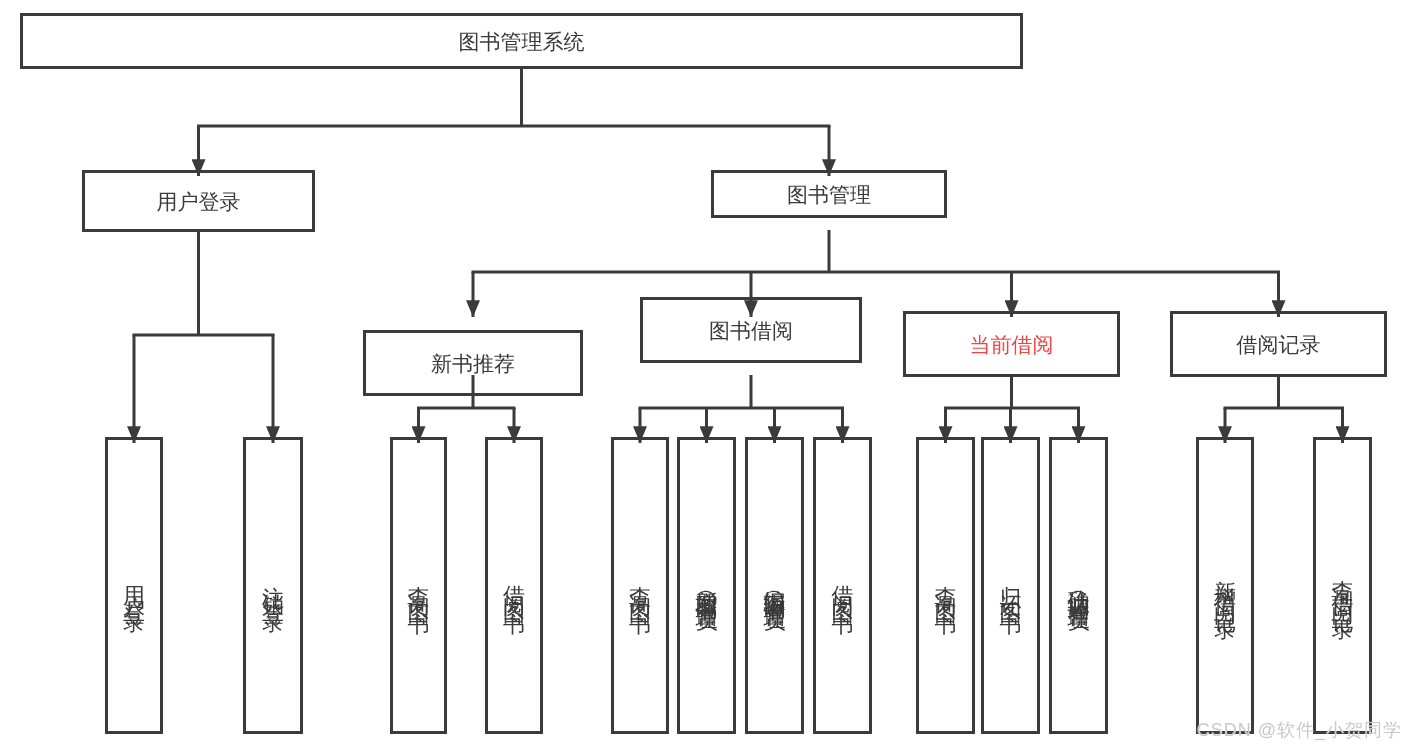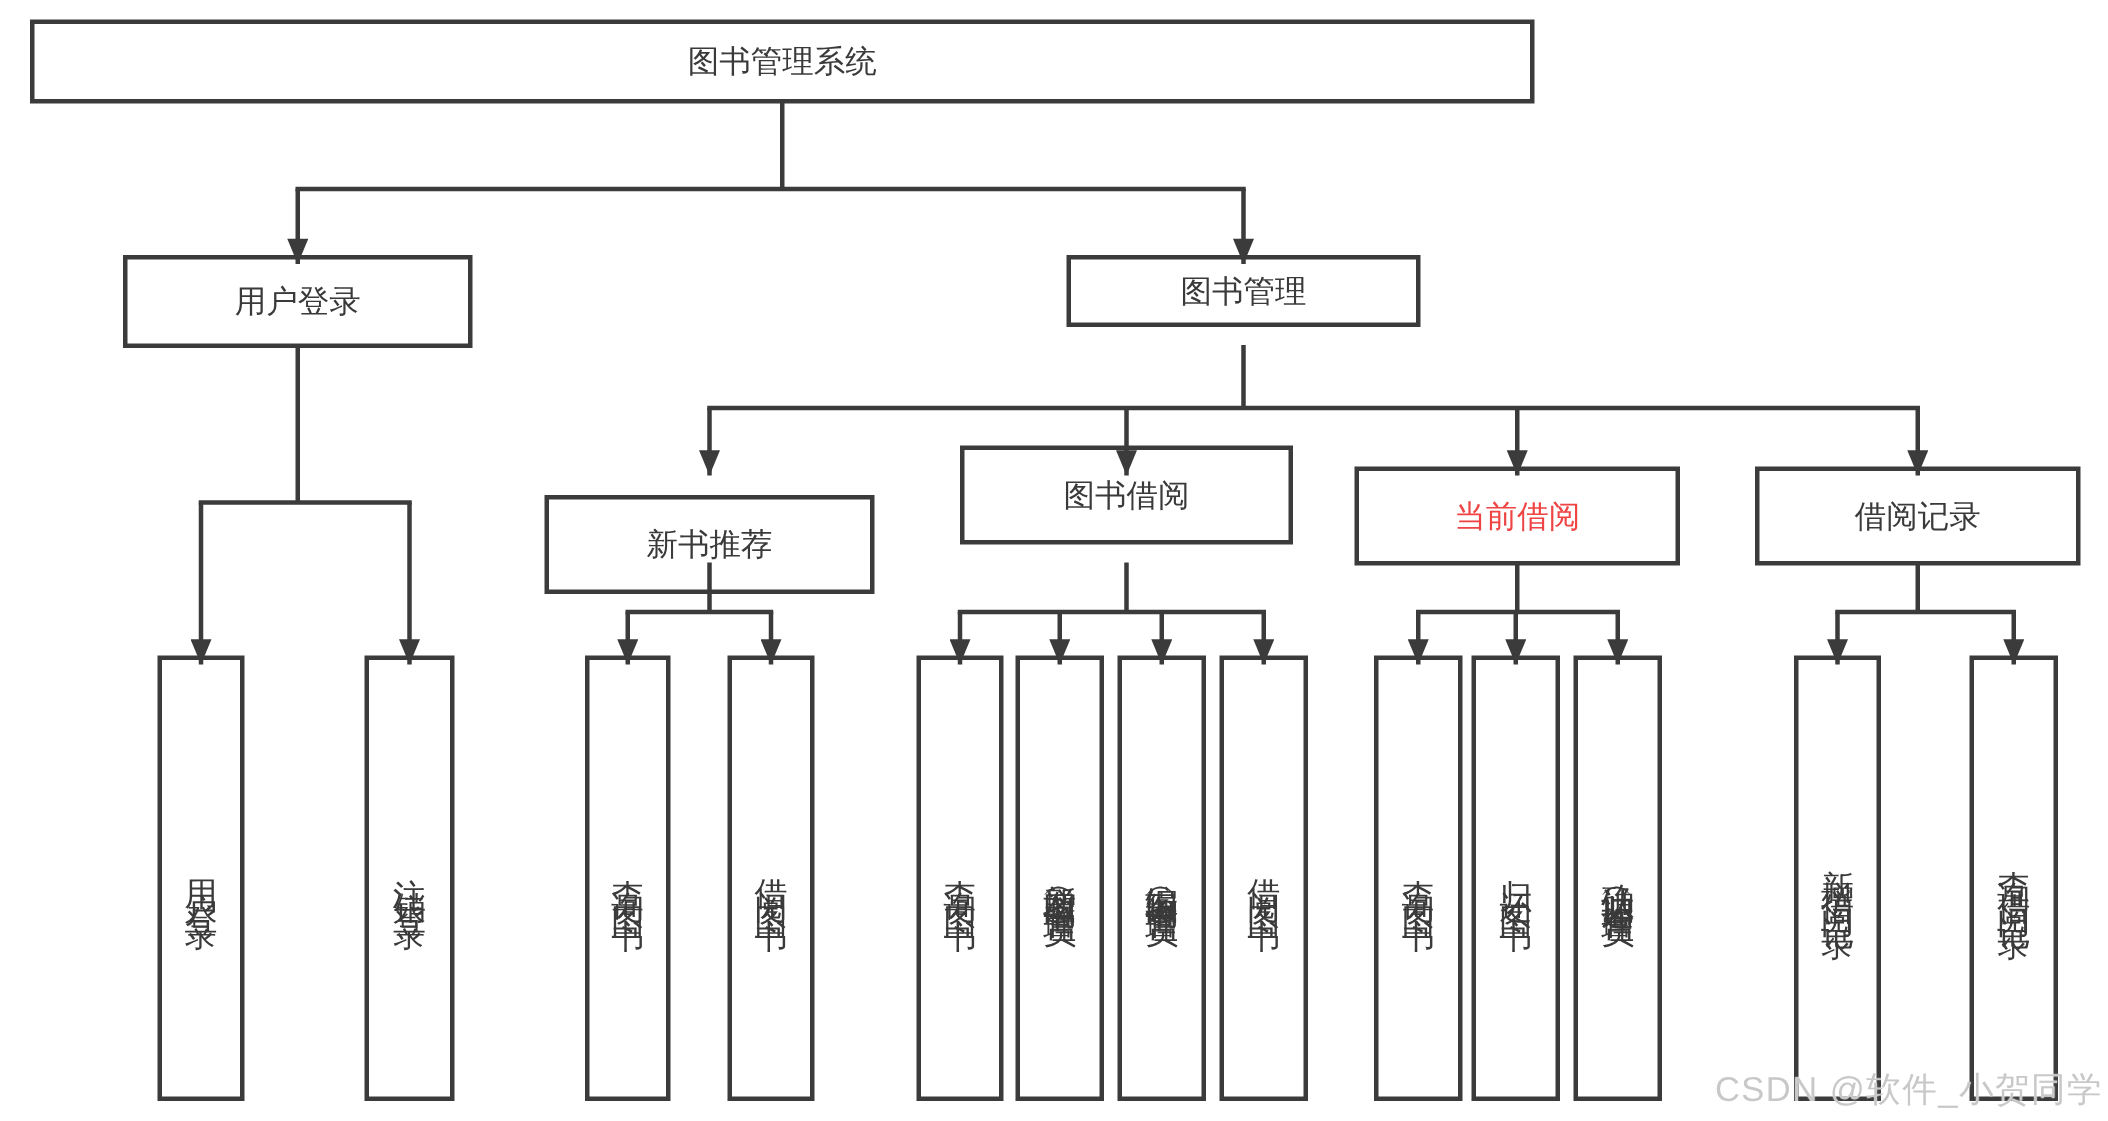--- a/index.html
+++ b/index.html
@@ -38,21 +38,21 @@
     left: 0; top: 0;
     width: 1405px; height: 747px;
     z-index: 2;
     pointer-events: none;
   }
   #watermark {
     position: absolute;
     right: 3px;
     bottom: 5px;
     z-index: 3;
-    font-size: 23px;
+    font-size: 18px;
     color: #c8c8c8;
     text-shadow: 0 0 1px #ffffff;
     letter-spacing: 1px;
     pointer-events: none;
   }
 </style>
 </head>
 <body>
 
 <div id="canvas">

